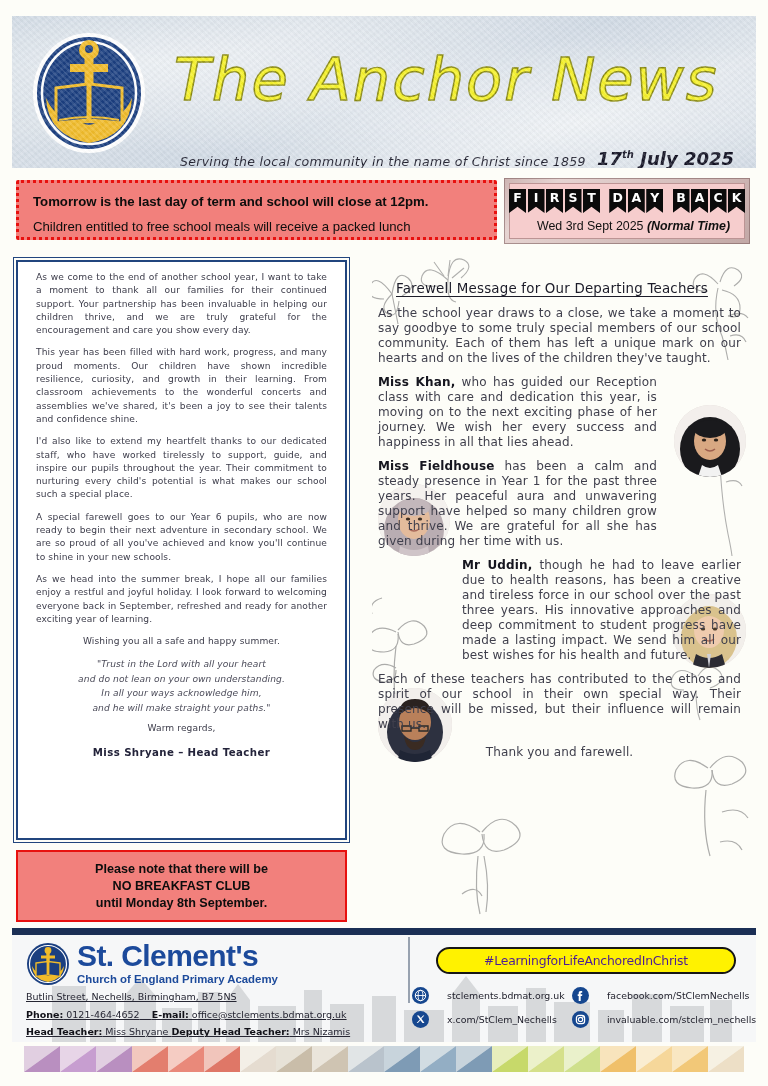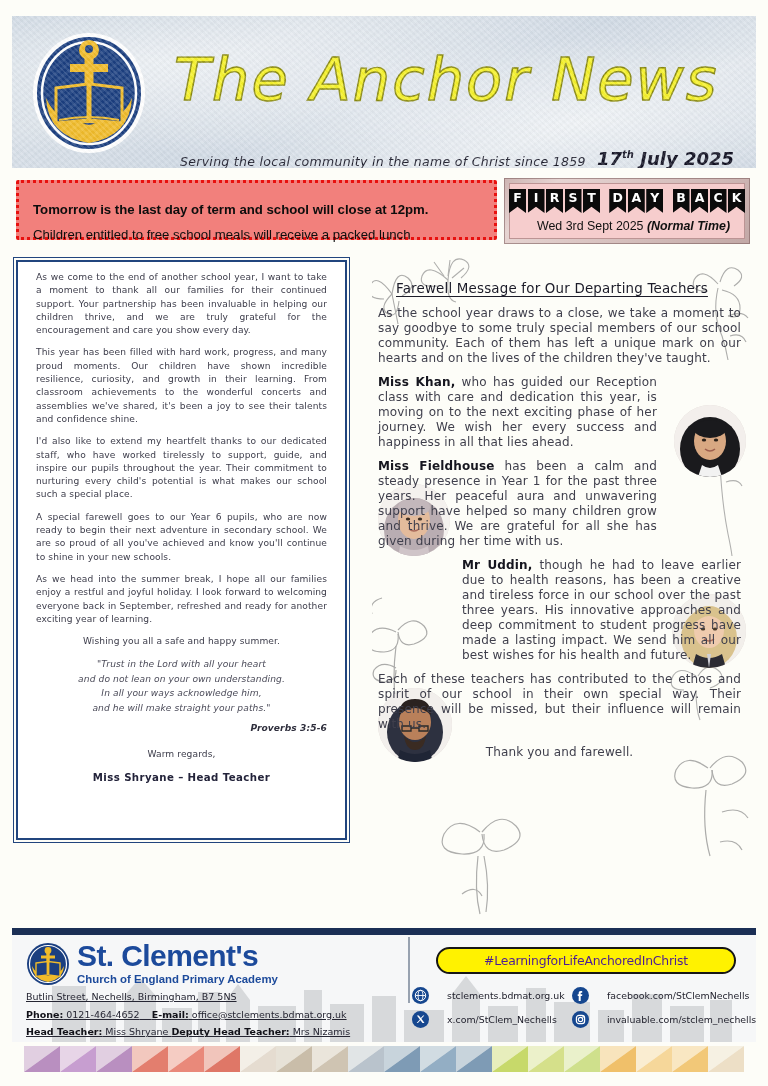--- a/index.html
+++ b/index.html
@@ -78,21 +78,21 @@
   .masthead-date .sup { font-size: 10px; vertical-align: super; }
 
   
   .notice-close {
     position: absolute;
     left: 16px; top: 180px;
     width: 481px; height: 60px;
     background: #f2807c;
     border: 3px dotted #e8110f;
     border-radius: 2px;
-    padding: 14px 14px 0 14px;
+    padding: 6px 14px 0 14px;
   }
   .notice-close .ln {
     font-family: "Liberation Sans", sans-serif;
     font-size: 13.2px;
     color: #0d0d0d;
     line-height: 25px;
     white-space: nowrap;
   }
   .notice-close .ln.b { font-weight: bold; }
 
@@ -378,25 +378,29 @@
     <p>I'd also like to extend my heartfelt thanks to our dedicated staff, who have worked tirelessly to support, guide, and inspire our pupils throughout the year. Their commitment to nurturing every child's potential is what makes our school such a special place.</p>
     <p>A special farewell goes to our Year 6 pupils, who are now ready to begin their next adventure in secondary school. We are so proud of all you've achieved and know you'll continue to shine in your new schools.</p>
     <p>As we head into the summer break, I hope all our families enjoy a restful and joyful holiday. I look forward to welcoming everyone back in September, refreshed and ready for another exciting year of learning.</p>
     <p class="center">Wishing you all a safe and happy summer.</p>
     <p class="quote">
       <span>"Trust in the Lord with all your heart</span><br>
       <span>and do not lean on your own understanding.</span><br>
       <span>In all your ways acknowledge him,</span><br>
       <span>and he will make straight your paths."</span>
     </p>
-    <p class="attrib">Proverbs 3:5-6</p>
     <p class="signoff">Warm regards,</p>
     <p class="signature">Miss Shryane – Head Teacher</p>
   </div>
 
+  <div class="notice-breakfast">
+    <div class="ln">Please note that there will be</div>
+    <div class="ln">NO BREAKFAST CLUB</div>
+    <div class="ln">until Monday 8th September.</div>
+  </div>
 
   <div class="right-col">
 
     <svg class="deco" style="left:-6px;top:6px;" width="56" height="62" viewBox="0 0 56 62">
       <g fill="none" stroke="#7a7a7a" stroke-width="1.1">
         <path d="M26 30 q-16 -22 -22 -8 q-5 13 14 13"></path>
         <path d="M26 30 q4 -26 16 -16 q10 9 -6 18"></path>
         <path d="M26 30 q-14 14 -4 20 q9 5 11 -13"></path>
         <path d="M26 30 l6 30"></path>
       </g>

